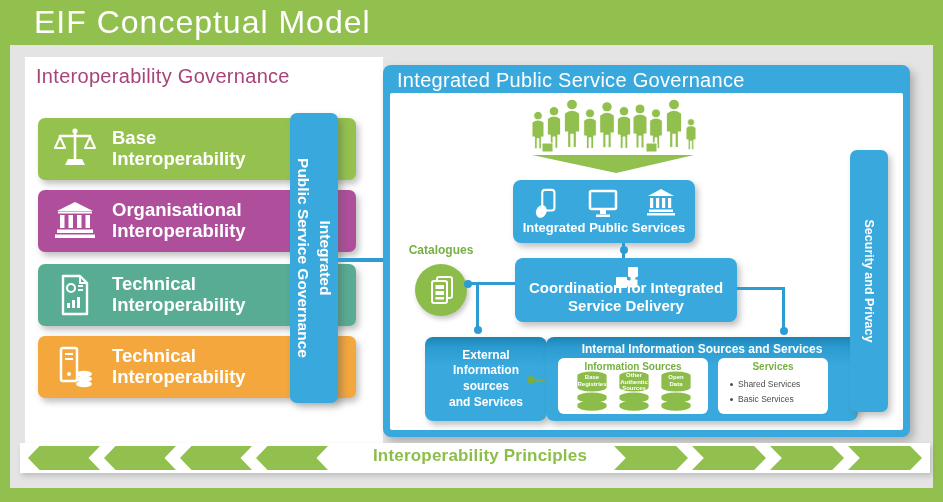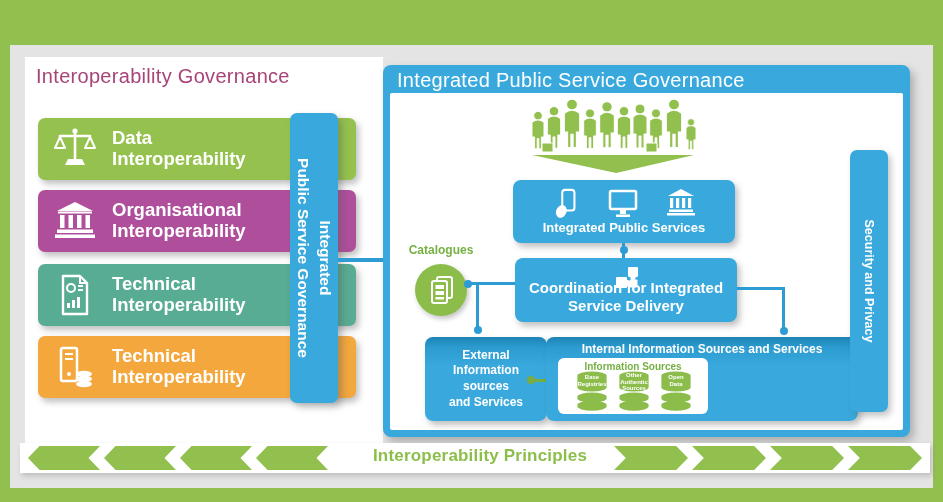--- a/index.html
+++ b/index.html
@@ -42,21 +42,21 @@
   
   .right-panel{left:383px;top:65px;width:527px;height:372px;background:#39A9DD;border-radius:8px;
     box-shadow:4px 5px 8px rgba(90,90,90,.4);}
   .right-heading{left:14px;top:4px;font-size:20px;font-weight:300;color:#fff;letter-spacing:.3px;}
   .right-inner{left:7px;top:28px;width:513px;height:337px;background:#fff;border-radius:2px;}
 
   .blue-box{background:#39A9DD;border-radius:8px;box-shadow:3px 4px 6px rgba(90,90,90,.38);
     color:#fff;font-weight:bold;text-align:center;}
   .blue-box.dark-top{background:linear-gradient(180deg,#1E83B4 0%,#2B9BD0 12%,#39A9DD 34%);}
 
-  .ips-box{left:123px;top:87px;width:222px;height:63px;}
+  .ips-box{left:123px;top:87px;width:182px;height:63px;}
   .ips-label{position:absolute;left:0;right:0;bottom:8px;font-size:13px;}
   .ips-icons{position:absolute;left:0;right:0;top:7px;display:flex;justify-content:center;gap:26px;}
 
   .coord-box{left:125px;top:165px;width:222px;height:64px;}
   .coord-label{position:absolute;left:0;right:0;bottom:7px;font-size:15px;line-height:1.2;}
   .coord-icon{position:absolute;left:0;right:0;top:6px;display:flex;justify-content:center;}
 
   .cat-label{left:8px;top:150px;width:86px;text-align:center;font-size:12px;font-weight:bold;color:#76B043;}
   .cat-circle{left:25px;top:171px;width:52px;height:52px;border-radius:50%;background:#8CBD4B;
     display:flex;align-items:center;justify-content:center;box-shadow:2px 3px 5px rgba(90,90,90,.35);}
@@ -91,38 +91,39 @@
   .principles-label{position:absolute;left:320px;top:3px;width:280px;text-align:center;
     font-size:17px;font-weight:bold;color:#8CBE4A;letter-spacing:.2px;}
 
   svg{display:block;}
 </style>
 </head>
 <body>
 
 <div id="stage">
 
+  <div class="abs page-title">EIF Conceptual Model</div>
 
   <div class="abs inner-bg"></div>
 
   <div class="abs left-panel">
     <div class="abs left-heading">Interoperability Governance</div>
 
     <div class="abs layer-box" style="top:61px;background:#95C24E;">
       <div class="icon-slot">
         <svg width="46" height="46" viewBox="0 0 46 46">
           <circle cx="23" cy="5" r="2.6" fill="#fff"></circle>
           <line x1="23" y1="6" x2="23" y2="33" stroke="#fff" stroke-width="2.6"></line>
           <line x1="8" y1="10" x2="38" y2="10" stroke="#fff" stroke-width="2.6" stroke-linecap="round"></line>
           <path d="M8 11 L3 22 L13 22 Z" fill="none" stroke="#fff" stroke-width="2" stroke-linejoin="round"></path>
           <path d="M38 11 L33 22 L43 22 Z" fill="none" stroke="#fff" stroke-width="2" stroke-linejoin="round"></path>
           <path d="M16 33 h14 l3 6 h-20 z" fill="#fff"></path>
         </svg>
       </div>
-      <div class="layer-label pre">Data
+      <div class="layer-label pre">Base
 Interoperability</div>
     </div>
 
     <div class="abs layer-box" style="top:133px;background:#AF4F9B;">
       <div class="icon-slot">
         <svg width="46" height="46" viewBox="0 0 46 46">
           <polygon points="23,4 41,13 5,13" fill="#fff"></polygon>
           <rect x="6" y="13.5" width="34" height="2" fill="#fff"></rect>
           <rect x="8" y="17" width="4.5" height="13" fill="#fff"></rect>
           <rect x="16.5" y="17" width="4.5" height="13" fill="#fff"></rect>
@@ -316,20 +317,31 @@
             <svg width="40" height="42" viewBox="0 0 40 46" fill="#8CBD4B">
               <path d="M4 5 a16 4.5 0 0 1 32 0 v13 a16 4.5 0 0 1 -32 0 z"></path>
               <path d="M4 28 a16 4.5 0 0 1 32 0 v2 a16 4.5 0 0 1 -32 0 z"></path>
               <path d="M4 37 a16 4.5 0 0 1 32 0 v2 a16 4.5 0 0 1 -32 0 z"></path>
             </svg>
             <div class="cyl-label pre">Open
 Data</div>
           </div>
         </div>
 
+        <div class="sub-panel svc-panel">
+          <div class="sub-heading">Services</div>
+          <div class="svc-row" style="top:21px;">
+            <span class="svc-dot"></span>
+            <span>Shared Services</span>
+          </div>
+          <div class="svc-row" style="top:36px;">
+            <span class="svc-dot"></span>
+            <span>Basic Services</span>
+          </div>
+        </div>
       </div>
 
       <div class="abs sec-bar">
         <div class="vtext">Security and Privacy</div>
       </div>
 
     </div>
   </div>
 
   <div class="abs principles-strip">

